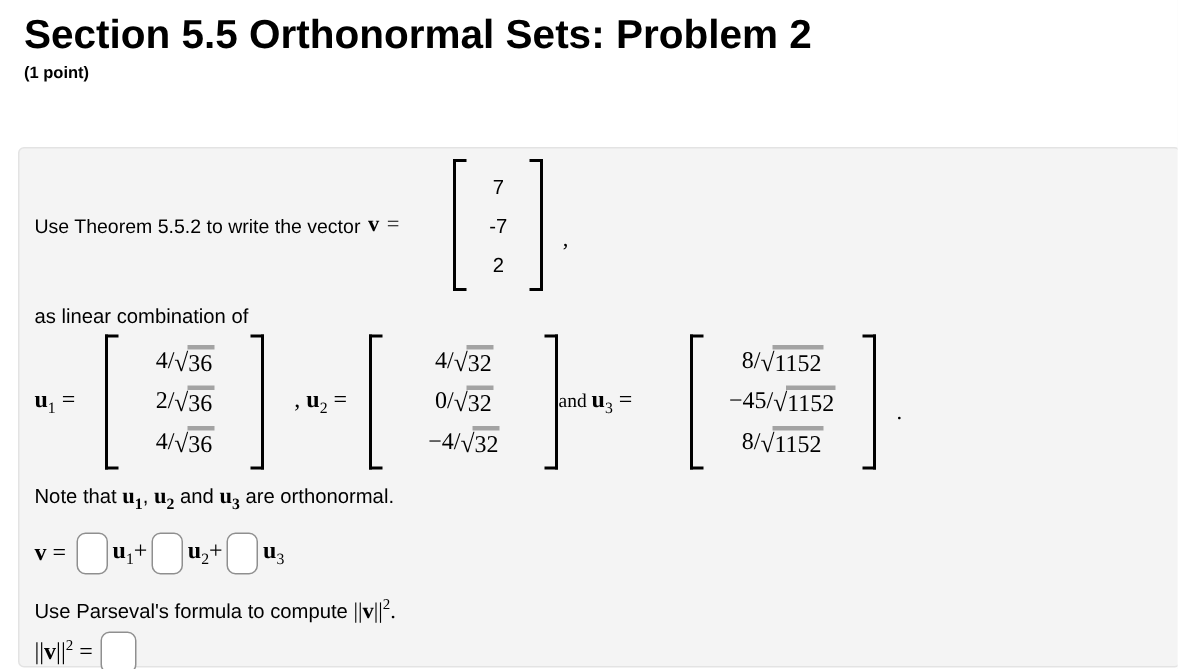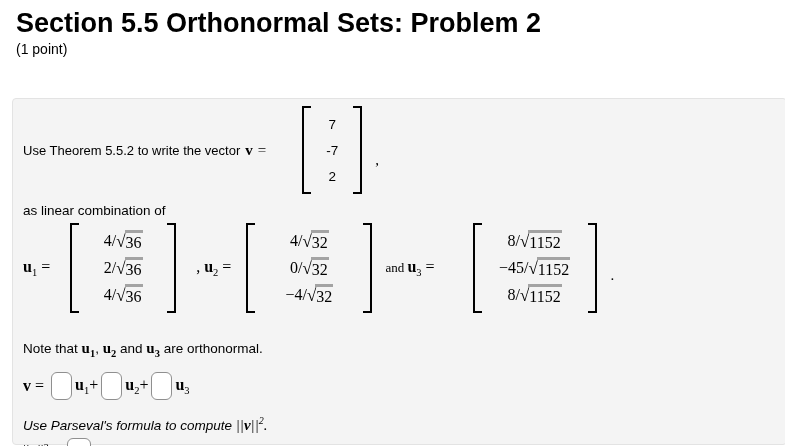--- a/index.html
+++ b/index.html
@@ -9,21 +9,21 @@
     background: #ffffff;
     font-family: "Liberation Sans", sans-serif;
     color: #000;
     overflow: hidden;
   }
   .page-title {
     margin: 0; padding: 8px 0 0 16px;
     font-size: 27px; line-height: 30px; font-weight: bold;
     font-family: "Liberation Sans", sans-serif;
   }
-  .points { padding: 4px 0 0 16px; font-size: 14px; line-height: 14px; }
+  .points { padding: 4px 0 0 16px; font-size: 11px; line-height: 14px; font-weight: bold; }
 
   .panel {
     margin: 42px -2px 0 12px;
     background: #f4f4f4;
     border: 1px solid #e3e3e3;
     border-radius: 4px;
     padding: 4px 10px 6px 10px;
     height: 347px;
   }
 
@@ -60,36 +60,36 @@
   .row-u { display: flex; margin-top: 4px; height: 92px; }
   .row-u .matrix { height: 90px; align-self: center; }
   .ulabel { align-self: center; font-family: Liberation Serif, serif; font-size: 16px; white-space: pre; }
   .ulabel b { font-weight: bold; }
   sub { font-size: 10.5px; }
   sup { font-size: 10px; }
   .m1 .mat-body { width: 88px; }
   .m2 .mat-body { width: 108px; }
   .m3 .mat-body { width: 106px; }
 
-  .note { font-size: 13.5px; margin-top: 26px; }
+  .note { font-size: 13.5px; margin-top: 9px; }
   .note .msb { font-size: 15px; }
 
   .eq-row {
     display: flex; align-items: center;
     margin-top: 11px; height: 32px;
     font-family: "Liberation Serif", serif; font-size: 16px;
   }
   .inp {
     width: 21px; height: 28px;
     border: 1px solid #8f8f8f; border-radius: 6px;
     background: #fff; margin: 0 3px;
     padding: 0 2px; font-size: 13px;
   }
 
-  .parseval { font-size: 13.5px; margin-top: 13px; font-style: italic; }
+  .parseval { font-size: 13.5px; margin-top: 13px; }
   .ans-row { display: flex; align-items: center; margin-top: 2px; height: 32px;
              font-family: "Liberation Serif", serif; font-size: 16px; }
   .ans-row .inp { width: 24px; height: 28px; margin-left: 5px; }
   .nowrap { white-space: pre; }
 </style>
 </head>
 <body>
 
 <h1 class="page-title">Section 5.5 Orthonormal Sets: Problem 2</h1>
 <div class="points">(1 point)</div>
@@ -156,21 +156,21 @@
           </span>
         <span class="cell">
             <span>−4/</span>
             <span class="rad">√</span>
             <span class="bar">32</span>
           </span>
       </span>
       <span class="br br-r"></span>
     </span>
 
-    <span class="ulabel" style="margin-left:13px"><span class="t nowrap">and </span><b>u</b><sub>3</sub><span class="nowrap"> =</span></span>
+    <span class="ulabel" style=""><span class="t nowrap">and </span><b>u</b><sub>3</sub><span class="nowrap"> =</span></span>
 
     <span class="matrix m3" style="margin-left:38px">
       <span class="br br-l"></span>
       <span class="mat-body">
         <span class="cell">
             <span>8/</span>
             <span class="rad">√</span>
             <span class="bar">1152</span>
           </span>
         <span class="cell">

